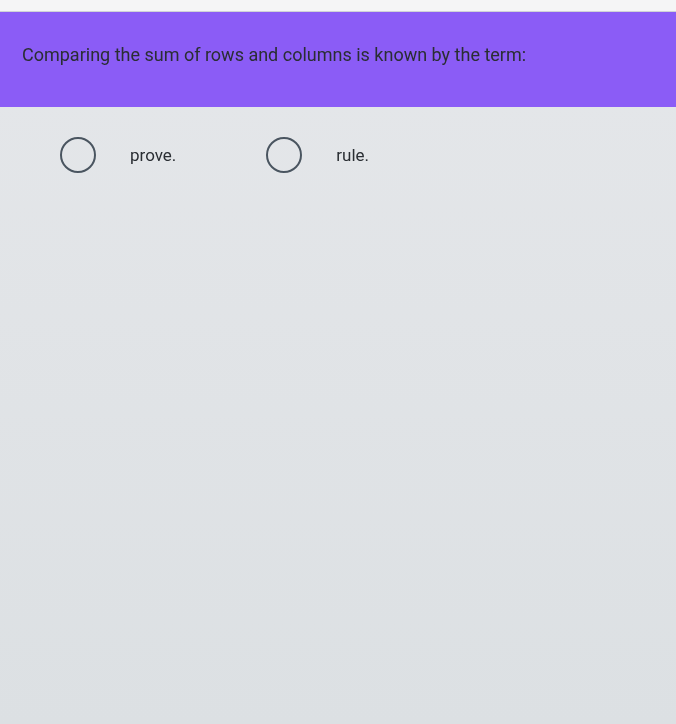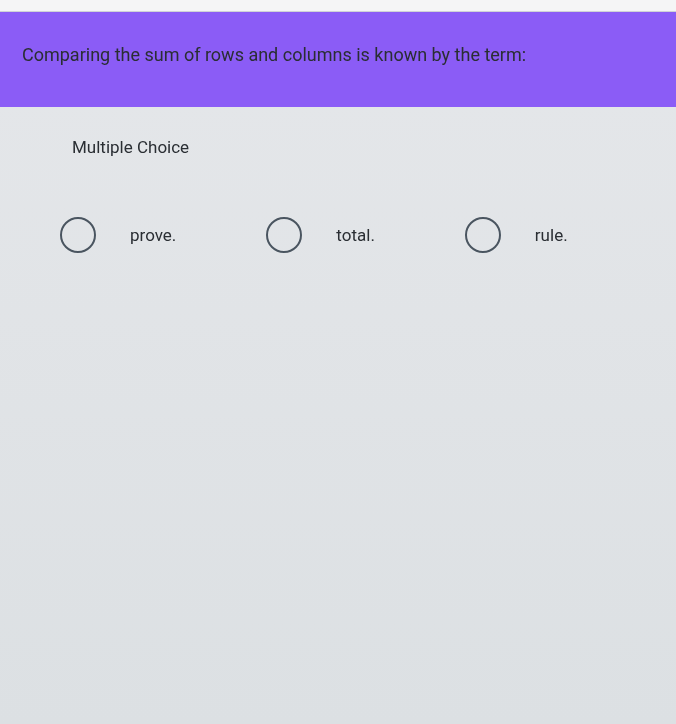--- a/index.html
+++ b/index.html
@@ -67,33 +67,28 @@
 </head>
 <body>
 
 <div class="top-bar"></div>
 
 <div class="question-area">
   <div class="question-text">Comparing the sum of rows and columns is known by the term:</div>
 </div>
 
 <div class="answer-section">
-  <div class="section-label">Multiple Choice</div>
 
   <div class="options-list">
 
     <div class="option-row">
       <span class="radio-circle"></span>
       <span class="option-label">prove.</span>
     </div>
 
-    <div class="option-row">
-      <span class="radio-circle"></span>
-      <span class="option-label">total.</span>
-    </div>
 
     <div class="option-row">
       <span class="radio-circle"></span>
       <span class="option-label">rule.</span>
     </div>
 
 
   </div>
 </div>
 

